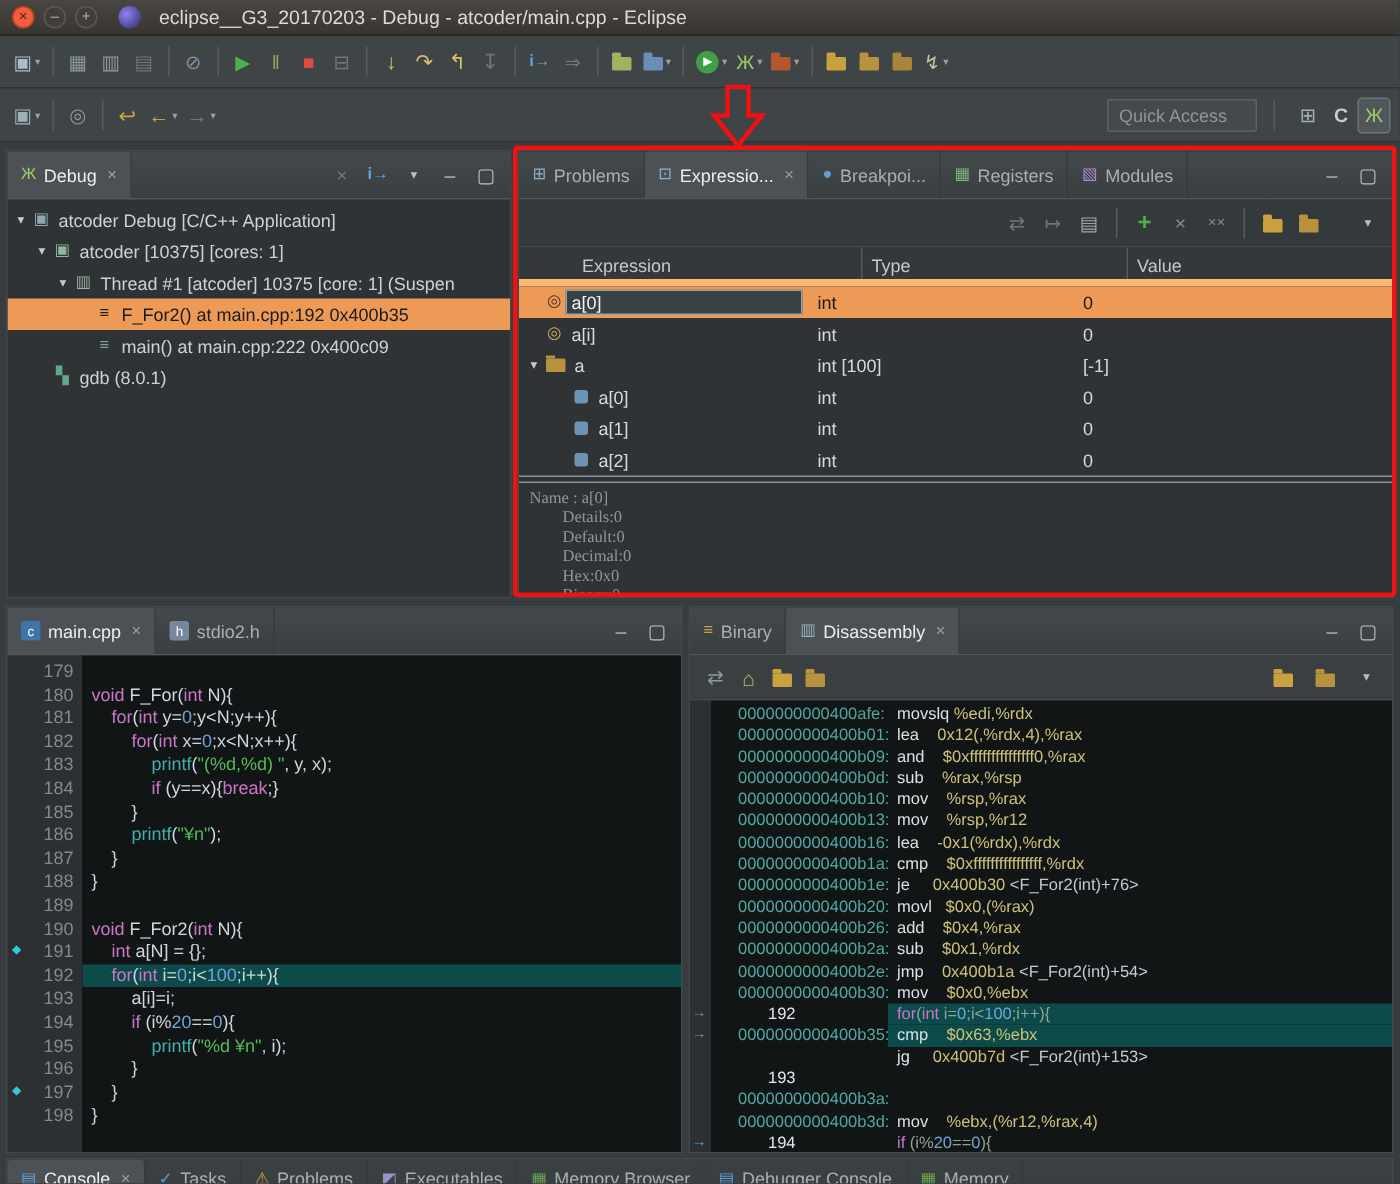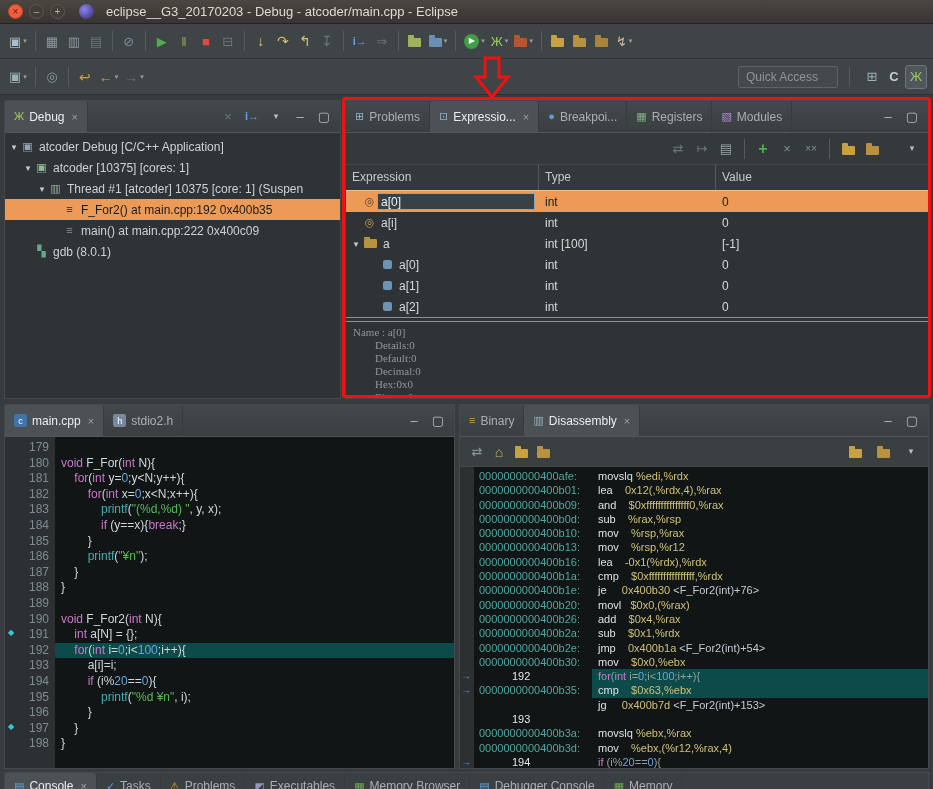--- a/index.html
+++ b/index.html
@@ -55,21 +55,21 @@
 .tree-row{height:21px;display:flex;align-items:center;white-space:nowrap;overflow:hidden;padding-left:3px;}
 .tree-row.sel{background:var(--sel);color:#1b1b1b;}
 .tind{flex:none;display:inline-block;}
 .tarrow{width:12px;flex:none;font-size:9px;color:#c6ccce;display:inline-flex;justify-content:center;}
 .tree-row.sel .tarrow{color:#333;}
 .tic{width:15px;flex:none;font-size:11px;display:inline-flex;justify-content:center;line-height:1;}
 .tlab{margin-left:4px;white-space:pre;}
 
 
 .expr-toolbar{height:32px;background:#34393c;border-bottom:1px solid #41474a;display:flex;align-items:center;justify-content:flex-end;gap:2px;padding:0 5px;flex:none;}
-.col-header{height:26px;background:#33383b;border-bottom:1px solid #fdba74;display:flex;color:#c3c9cc;flex:none;}
+.col-header{height:26px;background:#33383b;border-bottom:5px solid #fdba74;display:flex;color:#c3c9cc;flex:none;padding-left:36px;}
 .hcol{padding:5px 6px;border-right:1px solid #53595d;overflow:hidden;}
 .hcol0{width:193px;}.hcol1{width:177px;}.hcol2{flex:1;border-right:none;}
 .expr-rows{height:126px;flex:none;overflow:hidden;}
 .expr-row{height:21px;display:flex;align-items:center;color:#d5dadc;}
 .expr-row.sel{background:var(--sel);color:#1b1b1b;}
 .ccol{overflow:hidden;white-space:nowrap;}
 .ccol0{width:193px;display:flex;align-items:center;padding-left:2px;}
 .ccol1{width:177px;padding-left:6px;}
 .ccol2{flex:1;padding-left:6px;}
 .var-ic{width:9px;height:9px;background:#6d93b5;border-radius:2px;flex:none;margin:0 3px;}
@@ -96,21 +96,21 @@
 
 .dis-toolbar{height:30px;background:#3a3f42;border-bottom:1px solid #44494c;display:flex;align-items:center;gap:4px;padding:0 6px;flex:none;}
 .loc-wrap{display:flex;align-items:center;flex:none;}
 .loc-input{width:148px;height:21px;border:1px solid #5d6265;background:#3e4345;color:#969ca0;font-style:italic;display:flex;align-items:center;padding:0 6px;white-space:nowrap;overflow:hidden;}
 .loc-dd{width:17px;height:21px;border:1px solid #5d6265;border-left:none;background:#484d50;display:flex;align-items:center;justify-content:center;font-size:7px;color:#b8bec1;}
 .dis-body{flex:1;overflow:hidden;font-family:"DejaVu Sans Mono",monospace;font-size:11px;padding-top:2px;
   background:linear-gradient(90deg,#2c3032 0,#2c3032 14px,#121516 14px);}
 .dis-row{display:flex;height:14.3px;line-height:14.3px;white-space:pre;}
 .dis-gut{width:14px;flex:none;position:relative;}
 .ip-arrow{position:absolute;left:1px;top:0;color:#4f9fe0;font-weight:bold;font-size:10px;}
-.dis-addr{width:118px;flex:none;color:#4fa8a0;padding-left:5px;overflow:hidden;}
+.dis-addr{width:118px;flex:none;color:#4fa8a0;padding-left:18px;overflow:hidden;}
 .dis-addr.srcnum{color:#e2e7ea;padding-left:38px;}
 .dis-insn{flex:1;color:#d0d6d9;padding-left:6px;}
 .dis-row.cur .dis-insn{background:var(--cur);}
 .c-mn{color:#dce1e4;}
 .c-op{color:#cdc178;}
 .c-tgt{color:#c3cad0;}
 .c-sp{color:#93a096;}
 
 
 .console-bar{position:absolute;left:4px;top:772px;width:925px;height:17px;background:#3a3f42;border:1px solid #43494c;border-bottom:none;overflow:hidden;display:flex;}
@@ -584,21 +584,21 @@
       <div class="dis-row"><span class="dis-gut"></span><span class="dis-addr">0000000000400b1e:</span><span class="dis-insn"><span class="c-mn">je     </span><span class="c-op">0x400b30 </span><span class="c-tgt">&lt;F_For2(int)+76&gt;</span></span></div>
       <div class="dis-row"><span class="dis-gut"></span><span class="dis-addr">0000000000400b20:</span><span class="dis-insn"><span class="c-mn">movl   </span><span class="c-op">$0x0,(%rax)</span></span></div>
       <div class="dis-row"><span class="dis-gut"></span><span class="dis-addr">0000000000400b26:</span><span class="dis-insn"><span class="c-mn">add    </span><span class="c-op">$0x4,%rax</span></span></div>
       <div class="dis-row"><span class="dis-gut"></span><span class="dis-addr">0000000000400b2a:</span><span class="dis-insn"><span class="c-mn">sub    </span><span class="c-op">$0x1,%rdx</span></span></div>
       <div class="dis-row"><span class="dis-gut"></span><span class="dis-addr">0000000000400b2e:</span><span class="dis-insn"><span class="c-mn">jmp    </span><span class="c-op">0x400b1a </span><span class="c-tgt">&lt;F_For2(int)+54&gt;</span></span></div>
       <div class="dis-row"><span class="dis-gut"></span><span class="dis-addr">0000000000400b30:</span><span class="dis-insn"><span class="c-mn">mov    </span><span class="c-op">$0x0,%ebx</span></span></div>
       <div class="dis-row cur"><span class="dis-gut"><span class="ip-arrow">→</span></span><span class="dis-addr srcnum">192</span><span class="dis-insn"><span class="c-k">for</span><span class="c-sp">(</span><span class="c-k">int</span><span class="c-sp"> i=</span><span class="c-n">0</span><span class="c-sp">;i&lt;</span><span class="c-n">100</span><span class="c-sp">;i++){</span></span></div>
       <div class="dis-row cur"><span class="dis-gut"><span class="ip-arrow">→</span></span><span class="dis-addr">0000000000400b35:</span><span class="dis-insn"><span class="c-mn">cmp    </span><span class="c-op">$0x63,%ebx</span></span></div>
       <div class="dis-row"><span class="dis-gut"></span><span class="dis-addr"></span><span class="dis-insn"><span class="c-mn">jg     </span><span class="c-op">0x400b7d </span><span class="c-tgt">&lt;F_For2(int)+153&gt;</span></span></div>
       <div class="dis-row"><span class="dis-gut"></span><span class="dis-addr srcnum">193</span><span class="dis-insn"></span></div>
-      <div class="dis-row"><span class="dis-gut"></span><span class="dis-addr">0000000000400b3a:</span><span class="dis-insn"><span class="c-mn">movslq </span><span class="c-op">%ebx,%rax</span></span></div>
+      <div class="dis-row"><span class="dis-gut"></span><span class="dis-addr">0000000000400b3a:</span></div>
       <div class="dis-row"><span class="dis-gut"></span><span class="dis-addr">0000000000400b3d:</span><span class="dis-insn"><span class="c-mn">mov    </span><span class="c-op">%ebx,(%r12,%rax,4)</span></span></div>
       <div class="dis-row"><span class="dis-gut"><span class="ip-arrow">→</span></span><span class="dis-addr srcnum">194</span><span class="dis-insn"><span class="c-k">if</span><span class="c-sp"> (i%</span><span class="c-n">20</span><span class="c-sp">==</span><span class="c-n">0</span><span class="c-sp">){</span></span></div>
     </div>
 </div>
 
 <div class="console-bar">
   <div id="console-tabs" class="tabs-holder">
       <div class="tab active">
         <span class="tabic" style="color: rgb(92, 159, 214);">▤</span>
         <span class="tlabel">Console</span>

